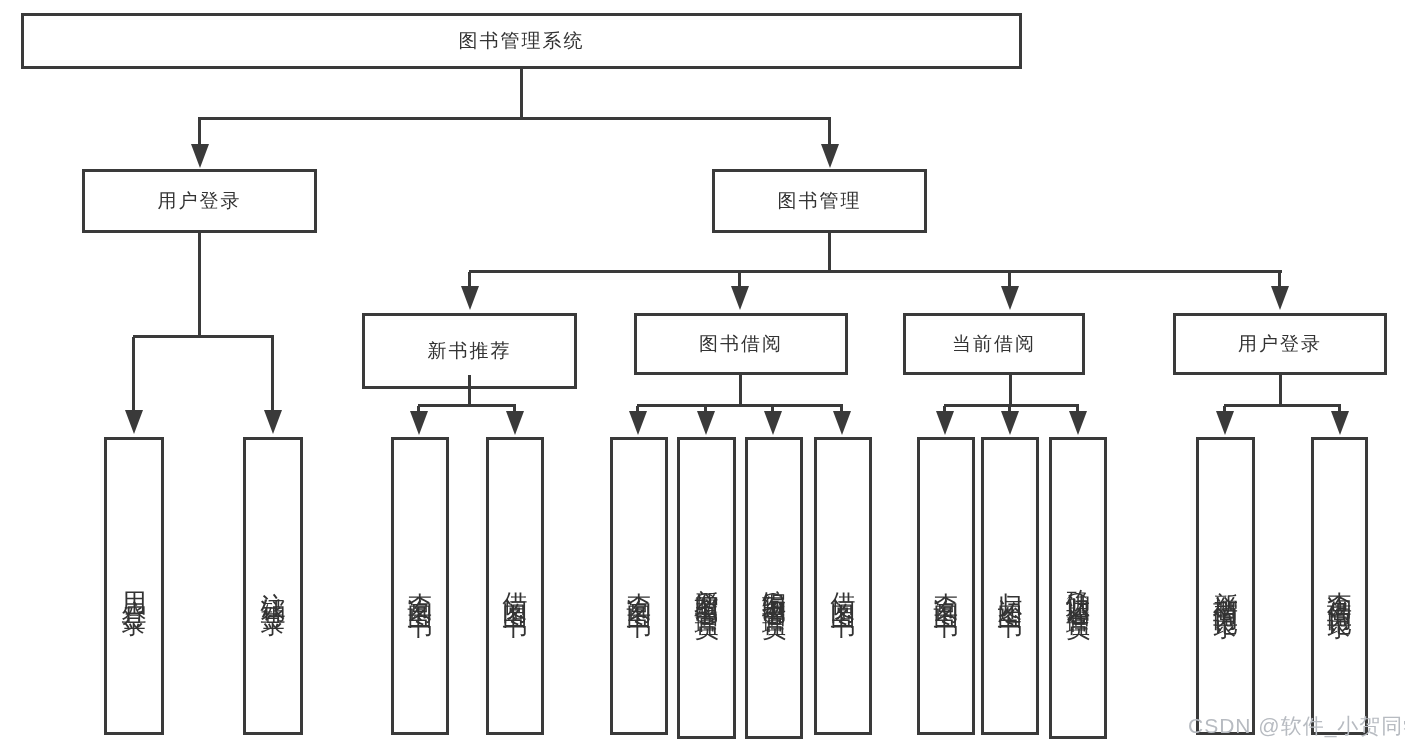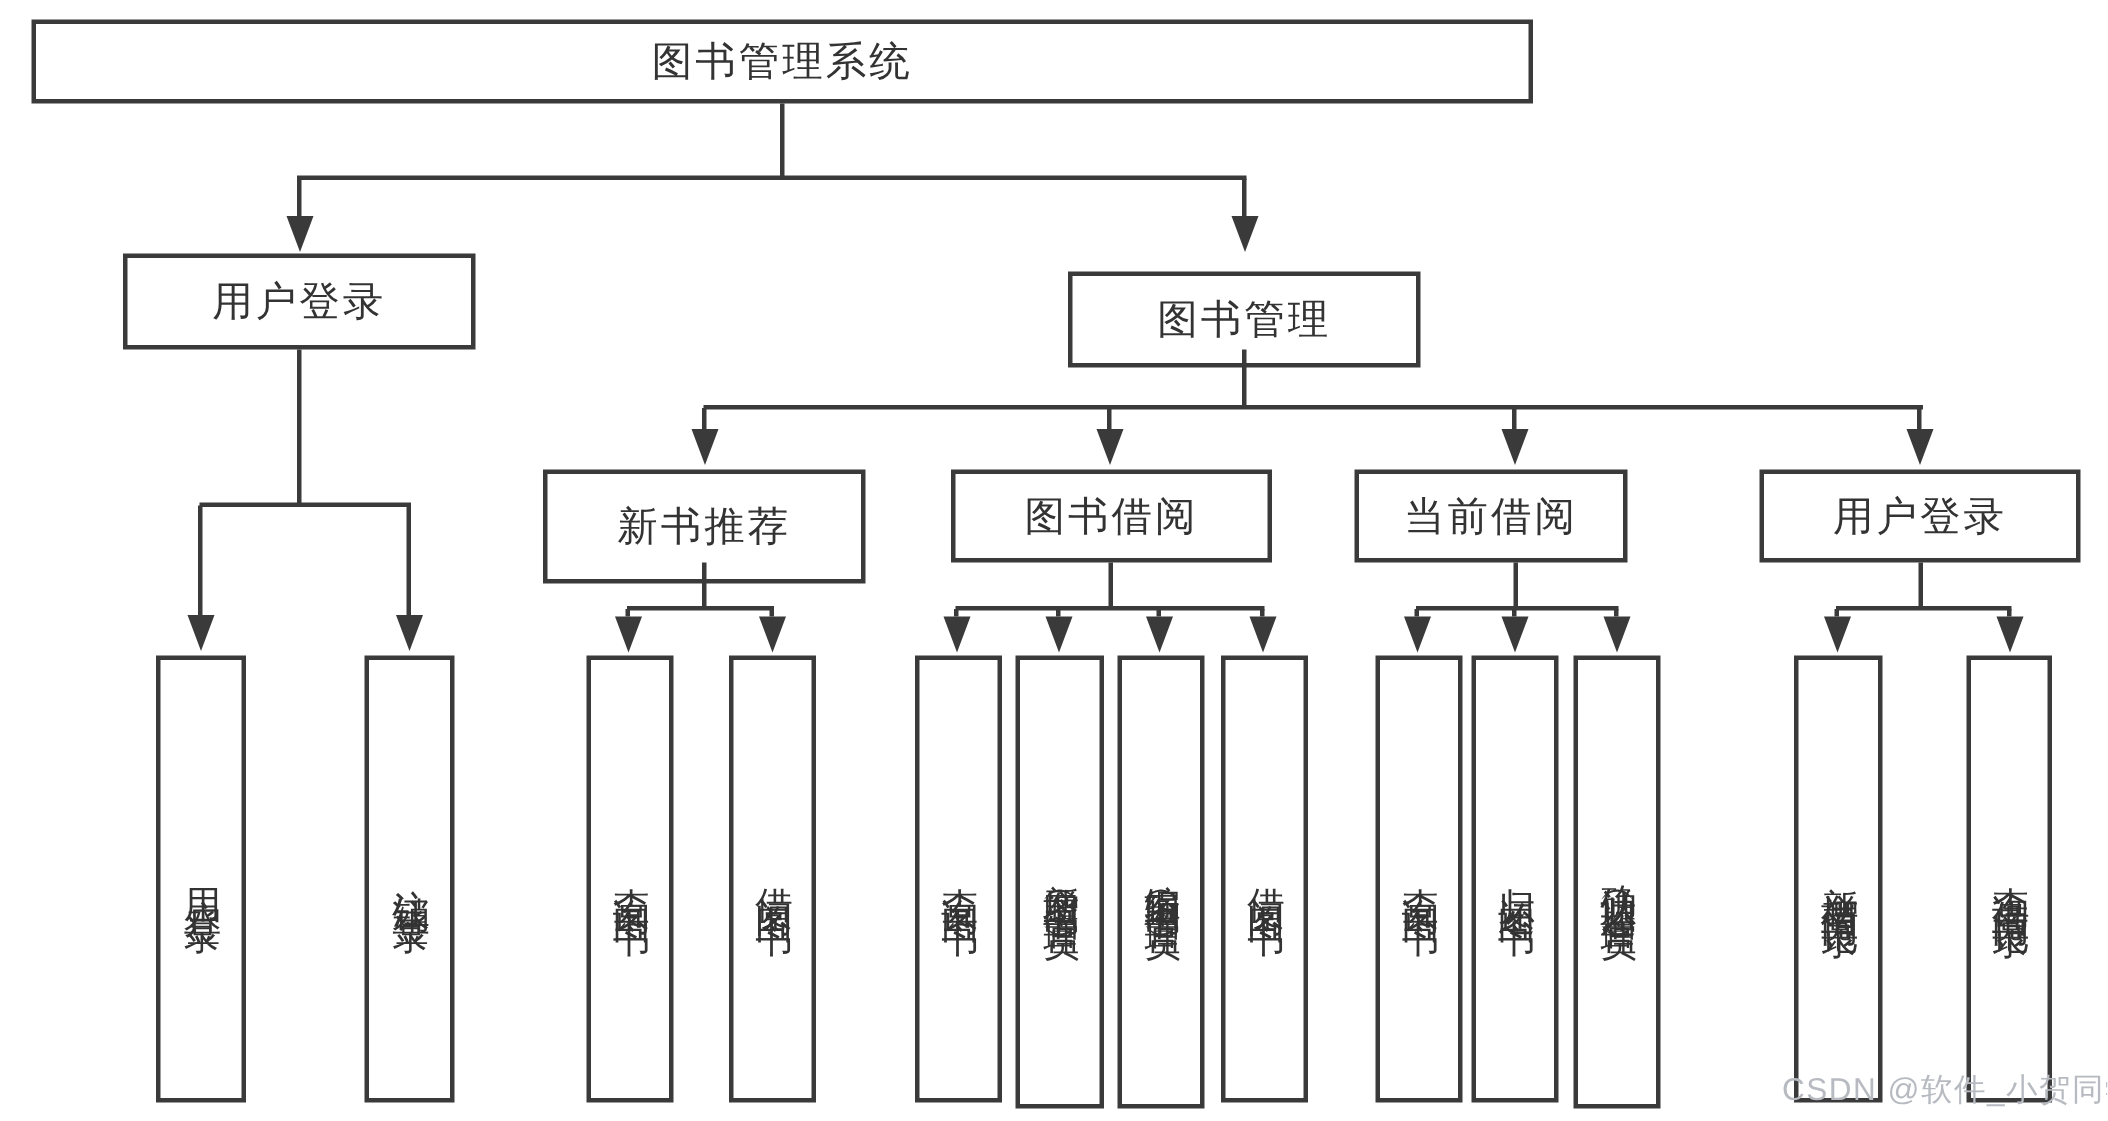--- a/index.html
+++ b/index.html
@@ -3,21 +3,21 @@
 <meta charset="utf-8">
 <style>
   html,body { margin:0; padding:0; background:#ffffff; }
   .canvas {
     position:relative; width:1405px; height:747px; background:#ffffff;
     font-family:"Liberation Sans", sans-serif; color:#333333; overflow:hidden;
   }
   .node {
     position:absolute; box-sizing:border-box; border:3px solid #3a3a3a; background:#ffffff;
     display:flex; align-items:center; justify-content:center;
-    font-size:27px; color:#333333; letter-spacing:2px; white-space:nowrap;
+    font-size:19px; color:#333333; letter-spacing:2px; white-space:nowrap;
   }
   .vnode {
     position:absolute; box-sizing:border-box; border:3px solid #3a3a3a; background:#ffffff;
     display:flex; align-items:center; justify-content:center;
   }
   .vtext {
     writing-mode:vertical-rl; font-size:25px; color:#333333; letter-spacing:7px; line-height:1;
   }
   .vtext.six  { letter-spacing:5px; }
   .vtext.long { letter-spacing:4px; font-size:24px; }
@@ -42,21 +42,21 @@
 <div class="canvas">
 
   <div class="node" style="left:21px; top:13px; width:1001px; height:56px;">
     <span>图书管理系统</span>
   </div>
 
   <div class="node" style="left:82px; top:169px; width:235px; height:64px;">
     <span>用户登录</span>
   </div>
 
-  <div class="node" style="left:712px; top:169px; width:235px; height:64px;margin-top:12px;">
+  <div class="node" style="left:712px; top:169px; width:215px; height:64px;">
     <span>图书管理</span>
   </div>
 
   <div class="node" style="left:362px; top:313px; width:215px; height:76px;">
     <span>新书推荐</span>
   </div>
 
   <div class="node" style="left:634px; top:313px; width:214px; height:62px;">
     <span>图书借阅</span>
   </div>

